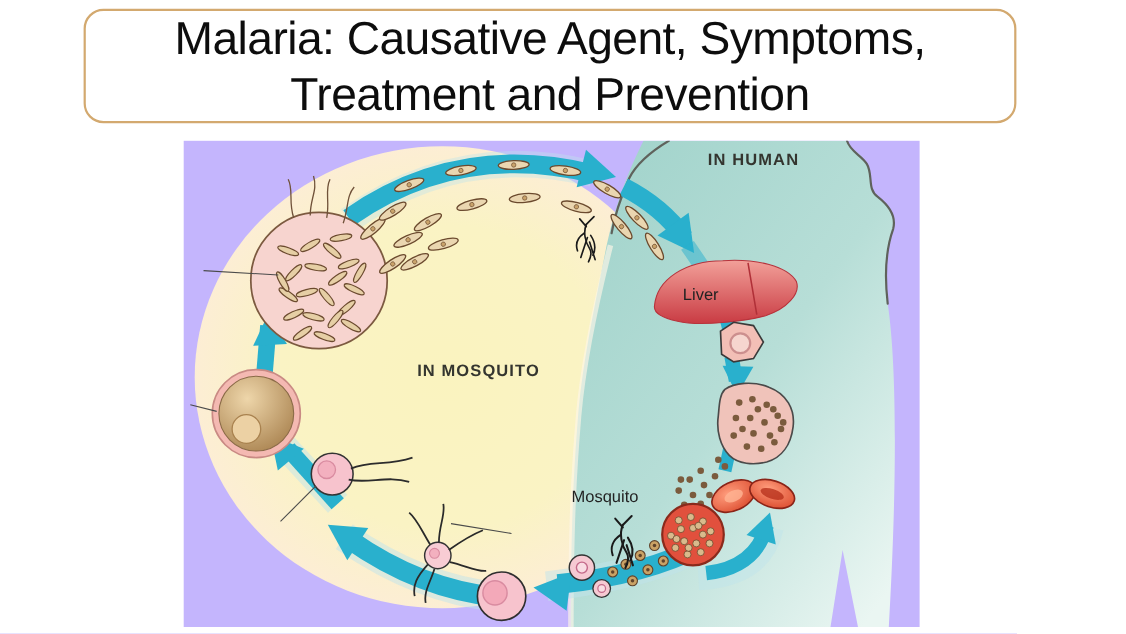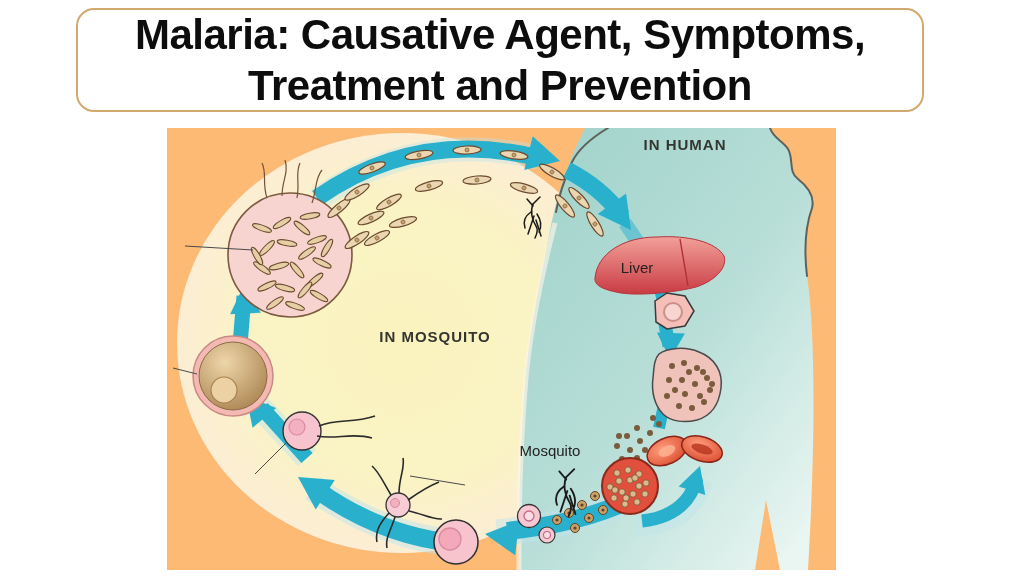--- a/index.html
+++ b/index.html
@@ -9,26 +9,26 @@
     font-family:"Liberation Sans", sans-serif;
   }
   .title-box{
     position:absolute;left:76px;top:8px;width:848px;height:104px;
     background:#ffffff;border:2px solid #d3a96f;border-radius:18px;
     display:flex;align-items:center;justify-content:center;
     box-sizing:border-box;
   }
   .title-text{
     width:810px;text-align:center;
-    font-size:42px;line-height:1.22;font-weight:bold;color:#0d0d0d;
+    font-size:42px;line-height:1.22;font-weight:normal;color:#0d0d0d;
     letter-spacing:-0.5px;
   }
   .diagram-panel{
     position:absolute;left:167px;top:128px;width:669px;height:442px;
-    background:#fdba74;
+    background:#c4b5fd;
   }
   .diagram-panel svg{position:absolute;left:0;top:0;}
   .rlabel{font-family:"Liberation Sans",sans-serif;font-weight:bold;fill:#34352f;letter-spacing:1px;}
   .plabel{font-family:"Liberation Sans",sans-serif;fill:#222;}
 </style>
 </head>
 <body>
 
 <div class="title-box">
   <div class="title-text">Malaria: Causative Agent, Symptoms, Treatment and Prevention</div>

